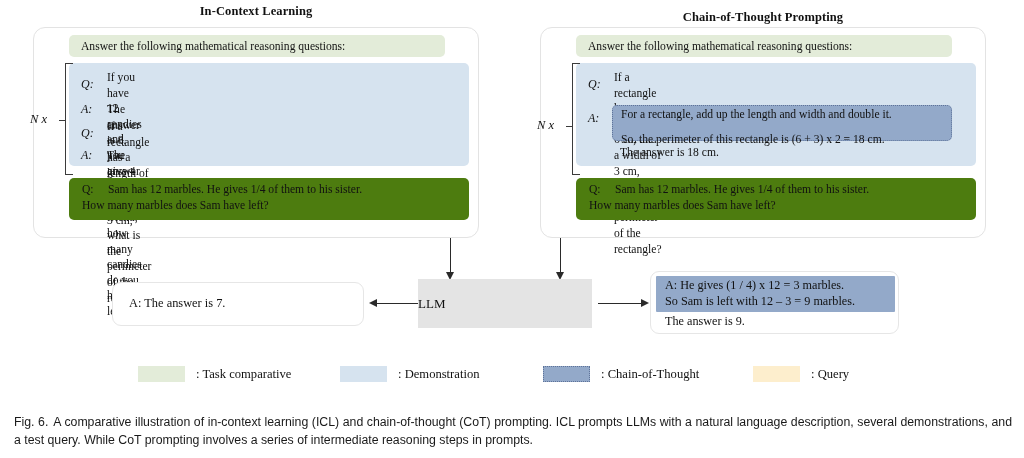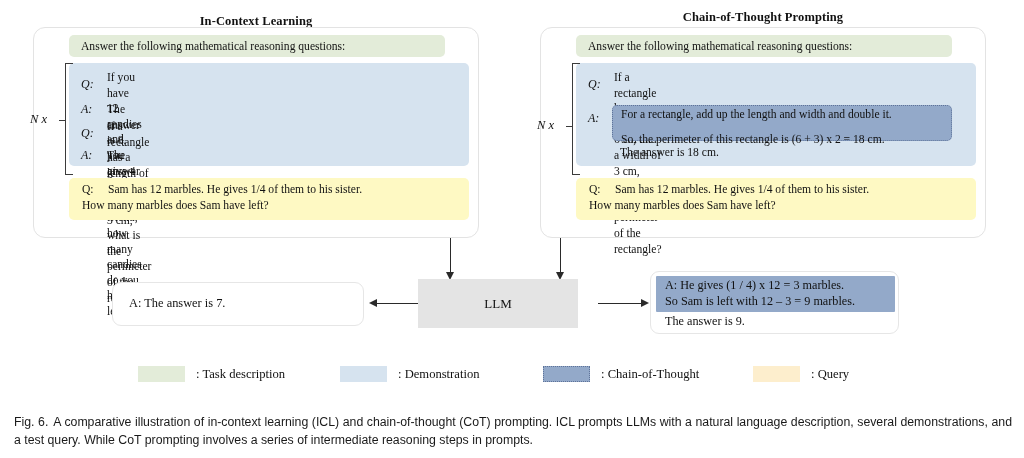--- a/index.html
+++ b/index.html
@@ -14,21 +14,21 @@
   
   .panel-title {
     position: absolute;
     font-family: "Liberation Serif", serif;
     font-weight: bold;
     font-size: 12.5px;
     color: #111;
     text-align: center;
     letter-spacing: .1px;
   }
-  #title-icl { left: 33px; top: 14px; width: 446px; }
+  #title-icl { left: 33px; top: 4px; width: 446px; }
   #title-cot { left: 540px; top: 10px; width: 446px; }
 
   
   .prompt-panel {
     position: absolute;
     border: 1px solid #e3e3e3;
     border-radius: 12px;
     background: #ffffff;
   }
   #panel-icl { left: 33px; top: 27px; width: 446px; height: 211px; }
@@ -37,21 +37,21 @@
   
   .block {
     position: absolute;
     border-radius: 5px;
     font-size: 11.6px;
     line-height: 15.6px;
     color: #111;
   }
   .task-block  { background: #e3ecd9; }
   .demo-block  { background: #d6e3ef; }
-  .query-block { background: #fef9c3; }
+  .query-block { background: #4d7c0f; }
   .cot-block   { background: #93a9c9; border: 1px dotted #5e7399; }
 
   .task-text { position: absolute; left: 12px; top: 4px; white-space: nowrap; }
 
   
   .qa-row { position: absolute; display: block; }
   .qa-label {
     position: absolute;
     font-style: italic;
     font-size: 12px;
@@ -82,23 +82,23 @@
   .nx-bracket {
     position: absolute;
     border: 1px solid #3b3b3b;
     border-right: none;
     width: 8px;
   }
 
   
   #llm-box {
     position: absolute;
-    left: 418px; top: 279px; width: 160px; height: 49px;
+    left: 418px; top: 279px; width: 174px; height: 49px;
     background: #e4e4e4;
-    display: flex; align-items: center; justify-content: center;
+    display: flex; align-items: center; 
     font-size: 13px; color: #111;
   }
 
   
   .answer-box {
     position: absolute;
     border: 1px solid #e6e6e6;
     border-radius: 9px;
     background: #fff;
   }
@@ -294,21 +294,21 @@
     <div id="cot-answer-block">
       <span id="cot-answer-l1">A: He gives (1 / 4) x 12 = 3 marbles.</span>
       <span id="cot-answer-l2">So Sam is left with 12 – 3 = 9 marbles.</span>
     </div>
     <span id="answer-right-tail">The answer is 9.</span>
   </div>
 
   <div id="legend">
     <div class="legend-item" style="left:138px; top:0;">
       <span class="legend-swatch" style="background:#e3ecd9;"></span>
-      <span class="legend-label">: Task description</span>
+      <span class="legend-label">: Task comparative</span>
     </div>
 
     <div class="legend-item" style="left:340px; top:0;">
       <span class="legend-swatch" style="background:#d6e3ef;"></span>
       <span class="legend-label">: Demonstration</span>
     </div>
 
     <div class="legend-item" style="left:543px; top:0;">
       <span class="legend-swatch dotted" style="background:#93a9c9;"></span>
       <span class="legend-label">: Chain-of-Thought</span>

